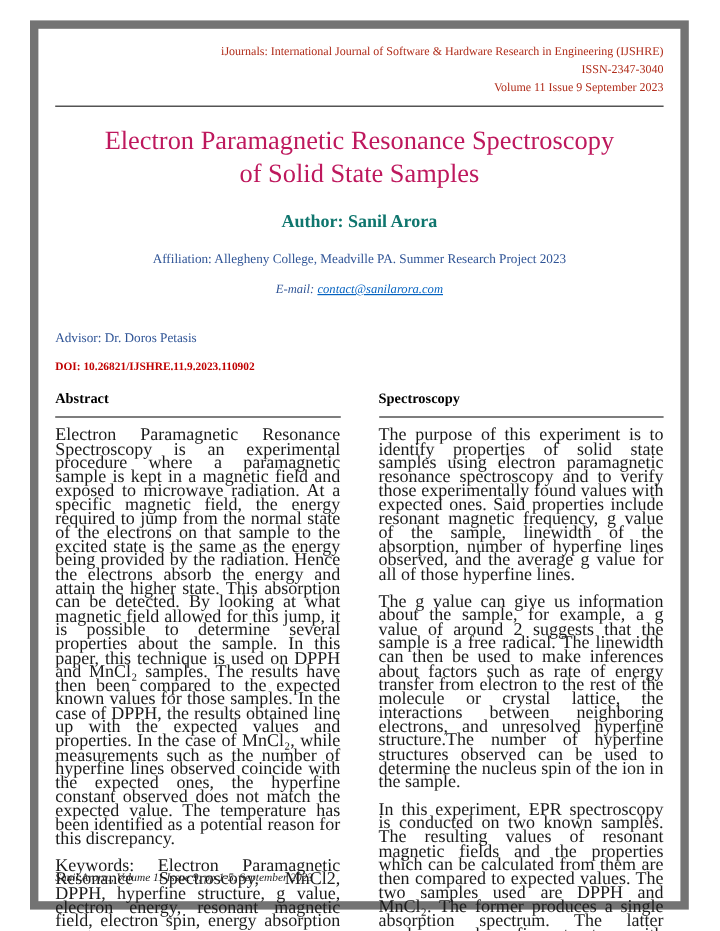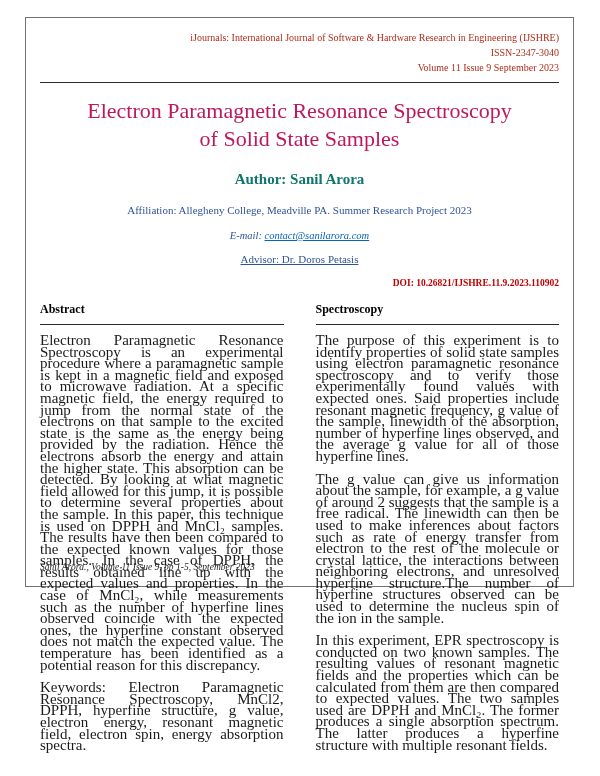--- a/index.html
+++ b/index.html
@@ -6,22 +6,22 @@
   html, body {
     margin: 0; padding: 0;
     width: 600px; height: 776px;
     background: #ffffff;
     font-family: "Liberation Serif", serif;
     position: relative;
   }
   .page {
     position: absolute;
     left: 25px; top: 17px;
-    width: 549px; height: 570px;
-    border: 1px solid #737373;
+    width: 549px; height: 741px;
+    border: 7px solid #737373;
     padding: 10px 14px 28px 14px;
     background: #ffffff;
   }
   .journal-header {
     text-align: right;
     color: #b02c1a;
     font-size: 10px;
     line-height: 15px;
     margin-top: 2px;
   }
@@ -61,29 +61,28 @@
     font-family: Liberation Serif, serif;
   }
   .email-link {
     color: #0563c1;
     text-decoration: underline;
     cursor: pointer;
   }
   .advisor {
     color: #2f5496;
     font-size: 11px;
-    text-align: center;
-    margin-top: 12px;
-    text-decoration: underline;
+    text-align: left;
+    margin-top: 29px;
   }
   .doi {
     color: #c00000;
     font-size: 9.5px;
     font-weight: bold;
-    text-align: right;
+    text-align: left;
     margin-top: 13px;
   }
   .columns {
     display: flex;
     gap: 32px;
     margin-top: 14px;
   }
   .col { flex: 1; min-width: 0; }
   .section-heading {
     font-size: 12px;

